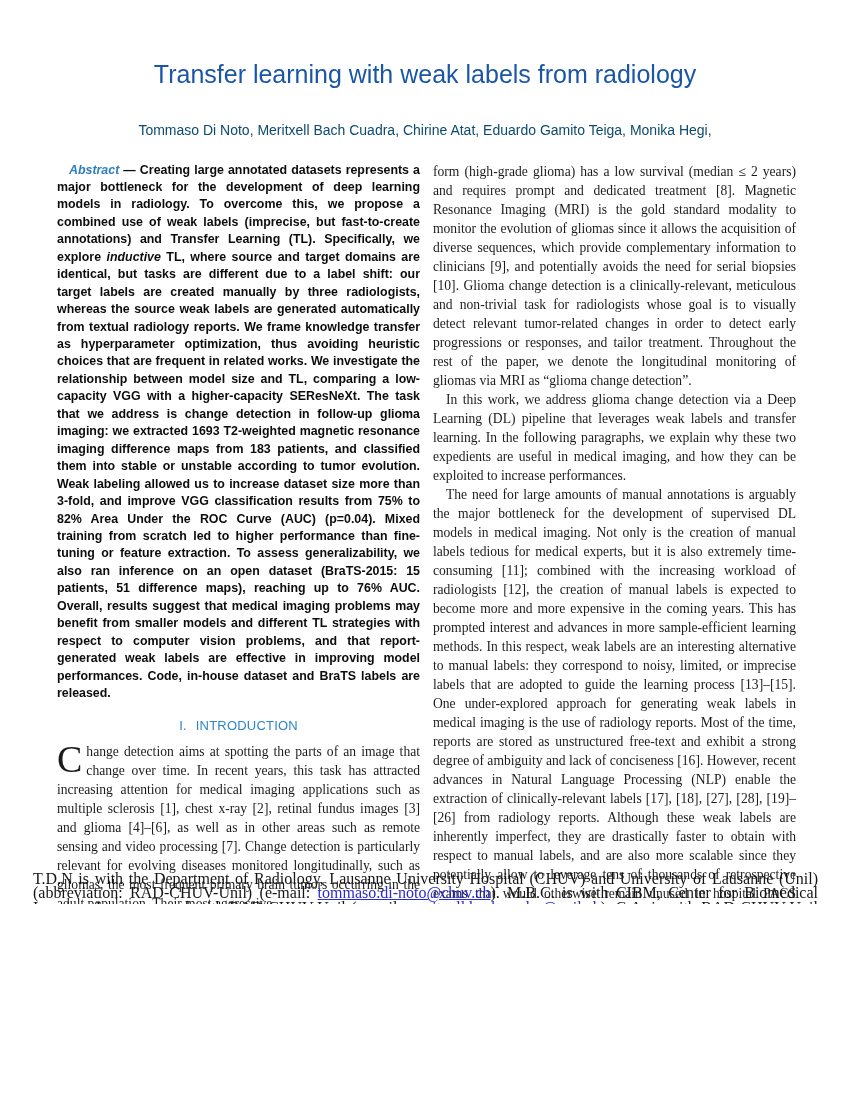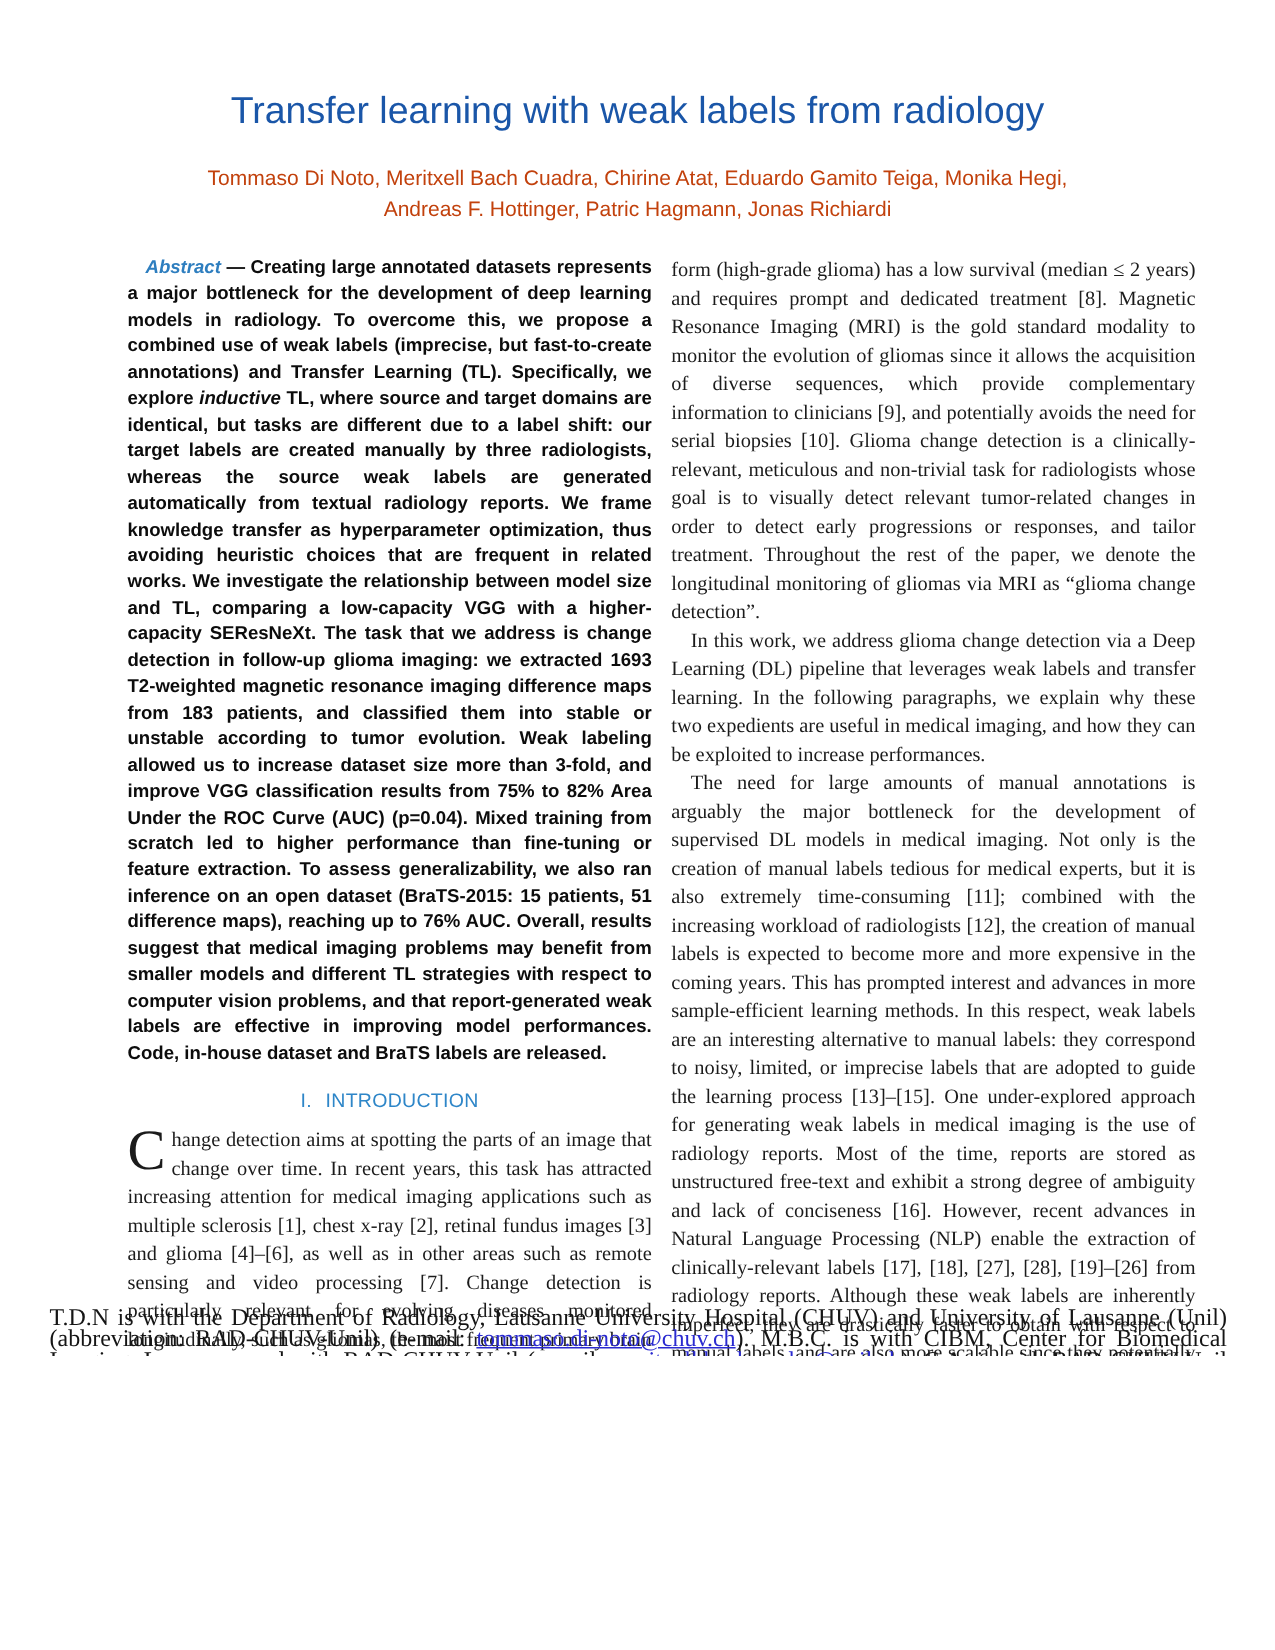--- a/index.html
+++ b/index.html
@@ -20,31 +20,31 @@
     line-height: 37px;
     color: #1a56a8;
   }
   .titlesup {
     font-size: 9px;
     color: #333333;
     margin-left: 2px;
     vertical-align: 12px;
   }
   .authors {
-    margin-top: 15px;
+    margin-top: 27px;
     text-align: center;
     font-family: "Liberation Sans", sans-serif;
     font-size: 14px;
     line-height: 20.5px;
-    color: #c2410c;
+    color: #0c4a6e;
   }
   .cols {
     display: flex;
     gap: 13px;
-    margin: 21px 53px 0 85px;
+    margin: 21px 53px 0 57px;
   }
   .col { width: 363px; }
   .abstract {
     margin: 0;
     font-family: "Liberation Sans", sans-serif;
     font-weight: 700;
     font-size: 12.4px;
     line-height: 17.45px;
     color: #0c0c0c;
     text-align: justify;
@@ -97,21 +97,20 @@
 <body>
 
 <div class="page">
 
   <h1 class="title">
     <span>Transfer learning with weak labels from radiology</span><br>
   </h1>
 
   <div class="authors">
     <div>Tommaso Di Noto, Meritxell Bach Cuadra, Chirine Atat, Eduardo Gamito Teiga, Monika Hegi,</div>
-    <div>Andreas F. Hottinger, Patric Hagmann, Jonas Richiardi</div>
   </div>
 
   <div class="cols">
 
     <div class="col">
       <p class="abstract"><span class="label">Abstract</span><span> — Creating large annotated datasets represents a major bottleneck for the development of deep learning models in radiology. To overcome this, we propose a combined use of weak labels (imprecise, but fast-to-create annotations) and Transfer Learning (TL). Specifically, we explore </span><span class="italic">inductive</span><span> TL, where source and target domains are identical, but tasks are different due to a label shift: our target labels are created manually by three radiologists, whereas the source weak labels are generated automatically from textual radiology reports. We frame knowledge transfer as hyperparameter optimization, thus avoiding heuristic choices that are frequent in related works. We investigate the relationship between model size and TL, comparing a low-capacity VGG with a higher-capacity SEResNeXt. The task that we address is change detection in follow-up glioma imaging: we extracted 1693 T2-weighted magnetic resonance imaging difference maps from 183 patients, and classified them into stable or unstable according to tumor evolution. Weak labeling allowed us to increase dataset size more than 3-fold, and improve VGG classification results from 75% to 82% Area Under the ROC Curve (AUC) (p=0.04). Mixed training from scratch led to higher performance than fine-tuning or feature extraction. To assess generalizability, we also ran inference on an open dataset (BraTS-2015: 15 patients, 51 difference maps), reaching up to 76% AUC. Overall, results suggest that medical imaging problems may benefit from smaller models and different TL strategies with respect to computer vision problems, and that report-generated weak labels are effective in improving model performances. Code, in-house dataset and BraTS labels are released.</span></p>
       <h2 class="secheading">
         <span class="secnum">I.</span><span>INTRODUCTION</span>
       </h2>
       <p class="bodytext nodent">

